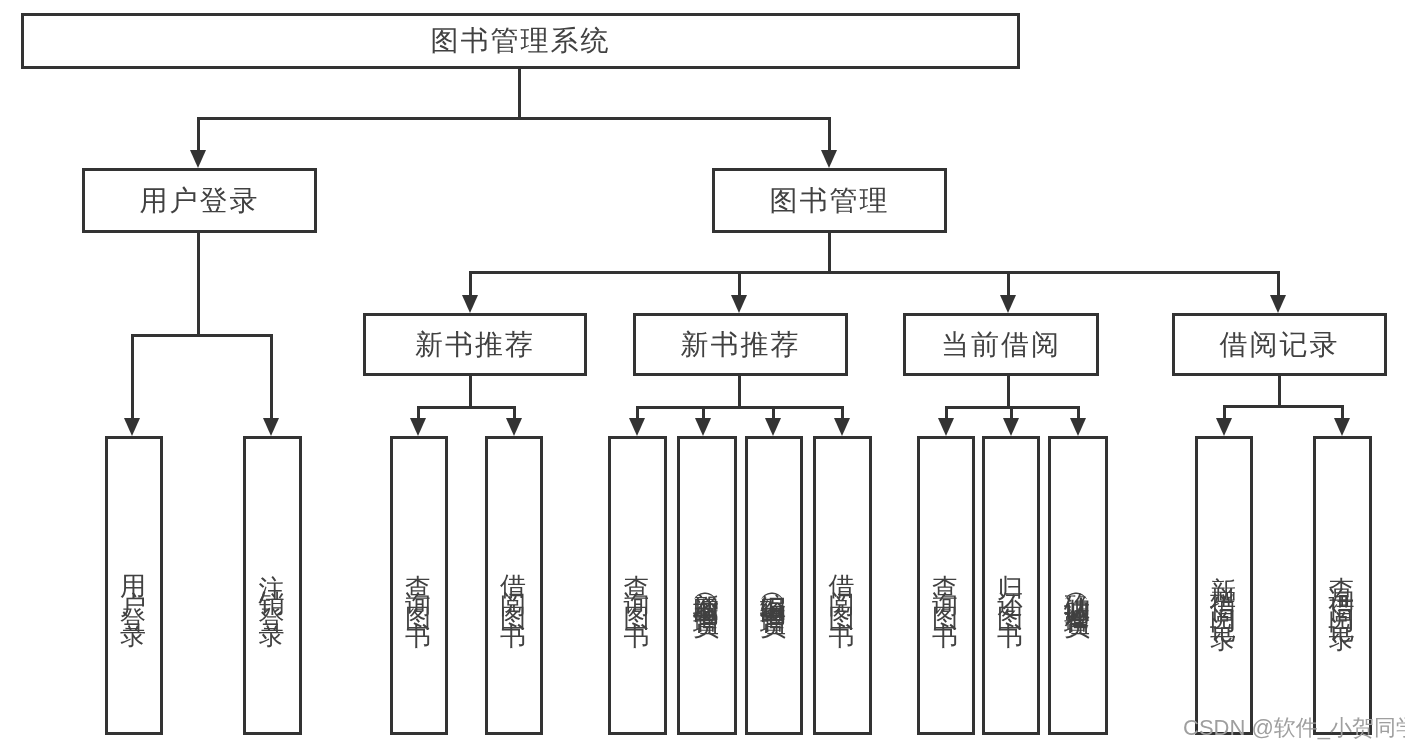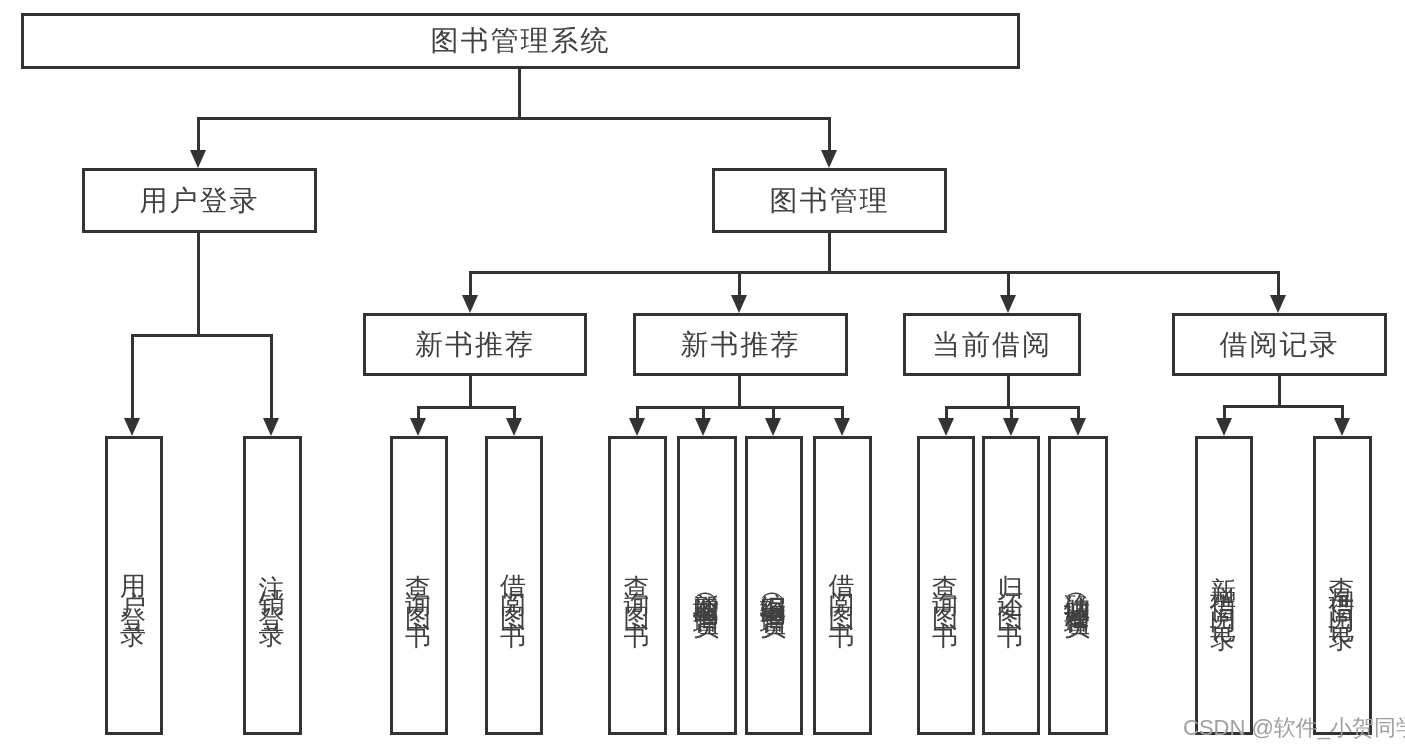--- a/index.html
+++ b/index.html
@@ -50,21 +50,21 @@
   <div class="arrow" style="left:462px;top:295px;"></div>
   <div class="line" style="left:738px;top:271px;width:3px;height:25px;"></div>
   <div class="arrow" style="left:731px;top:295px;"></div>
   <div class="line" style="left:1007px;top:271px;width:3px;height:25px;"></div>
   <div class="arrow" style="left:1000px;top:295px;"></div>
   <div class="line" style="left:1277px;top:271px;width:3px;height:25px;"></div>
   <div class="arrow" style="left:1270px;top:295px;"></div>
 
   <div class="node h-node" style="left:363px;top:313px;width:224px;height:63px;">新书推荐</div>
   <div class="node h-node" style="left:633px;top:313px;width:215px;height:63px;">新书推荐</div>
-  <div class="node h-node" style="left:903px;top:313px;width:178px;height:63px;">当前借阅</div>
+  <div class="node h-node" style="left:903px;top:313px;width:196px;height:63px;">当前借阅</div>
   <div class="node h-node" style="left:1172px;top:313px;width:215px;height:63px;">借阅记录</div>
 
   <div class="line" style="left:469px;top:376px;width:3px;height:32px;"></div>
   <div class="line" style="left:417px;top:406px;width:99px;height:3px;"></div>
   <div class="line" style="left:417px;top:406px;width:3px;height:13px;"></div>
   <div class="arrow" style="left:410px;top:418px;"></div>
   <div class="line" style="left:513px;top:406px;width:3px;height:13px;"></div>
   <div class="arrow" style="left:506px;top:418px;"></div>
 
   <div class="line" style="left:738px;top:376px;width:3px;height:32px;"></div>

